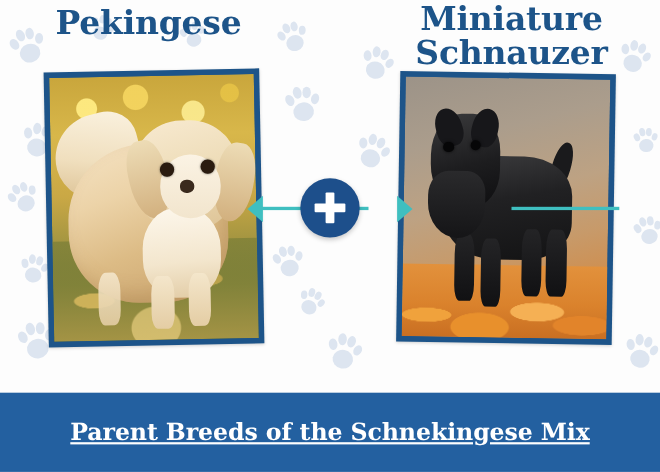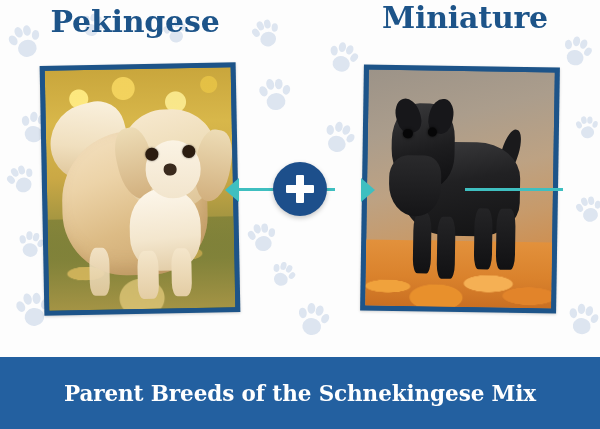--- a/index.html
+++ b/index.html
@@ -263,20 +263,21 @@
     background: #2360a0;
     display: flex; align-items: center; justify-content: center;
   }
   #banner-text {
     color: #ffffff;
     font-family: "DejaVu Serif", "Liberation Serif", serif;
     font-weight: bold;
     font-size: 21.5px;
     letter-spacing: -0.1px;
     white-space: nowrap;
+    text-decoration: underline;
   }
 </style>
 </head>
 <body>
 
 <div id="infographic">
 
   <div class="paw-layer" id="paw-layer">
       <div class="paw" style="left: 8px; top: 22px; transform: rotate(-18deg) scale(1);">
         <svg viewBox="0 0 40 44" xmlns="http://www.w3.org/2000/svg">
@@ -459,20 +460,21 @@
       <div class="peke-eye l"></div>
       <div class="peke-eye r"></div>
       <div class="peke-nose"></div>
       <div class="peke-leg a"></div>
       <div class="peke-leg b"></div>
     </div>
   </div>
 
   <div class="breed-title" id="title-right">
     <span class="line1">Miniature</span>
+    <span class="line2">Schnauzer</span>
   </div>
 
   <div class="photo-frame" id="frame-right">
     <div class="photo">
       <div class="schn-bg"></div>
       <div class="schn-ground"></div>
       <div class="schn-tail"></div>
       <div class="schn-body"></div>
       <div class="schn-leg c"></div>
       <div class="schn-leg d"></div>

